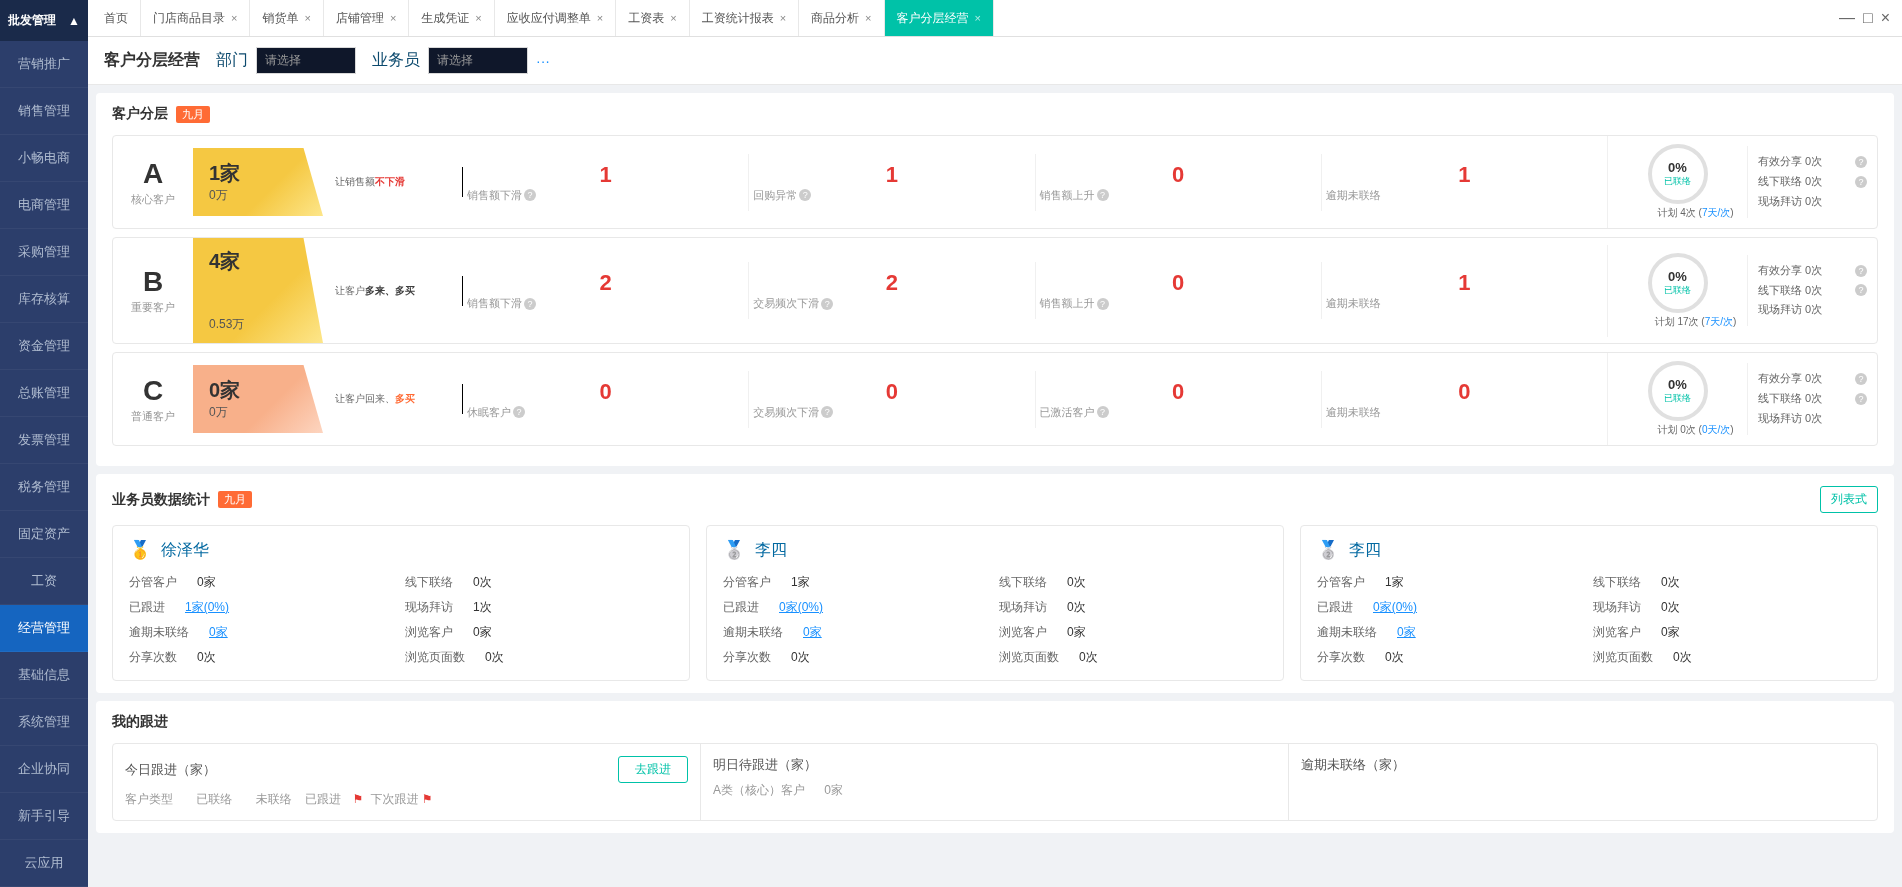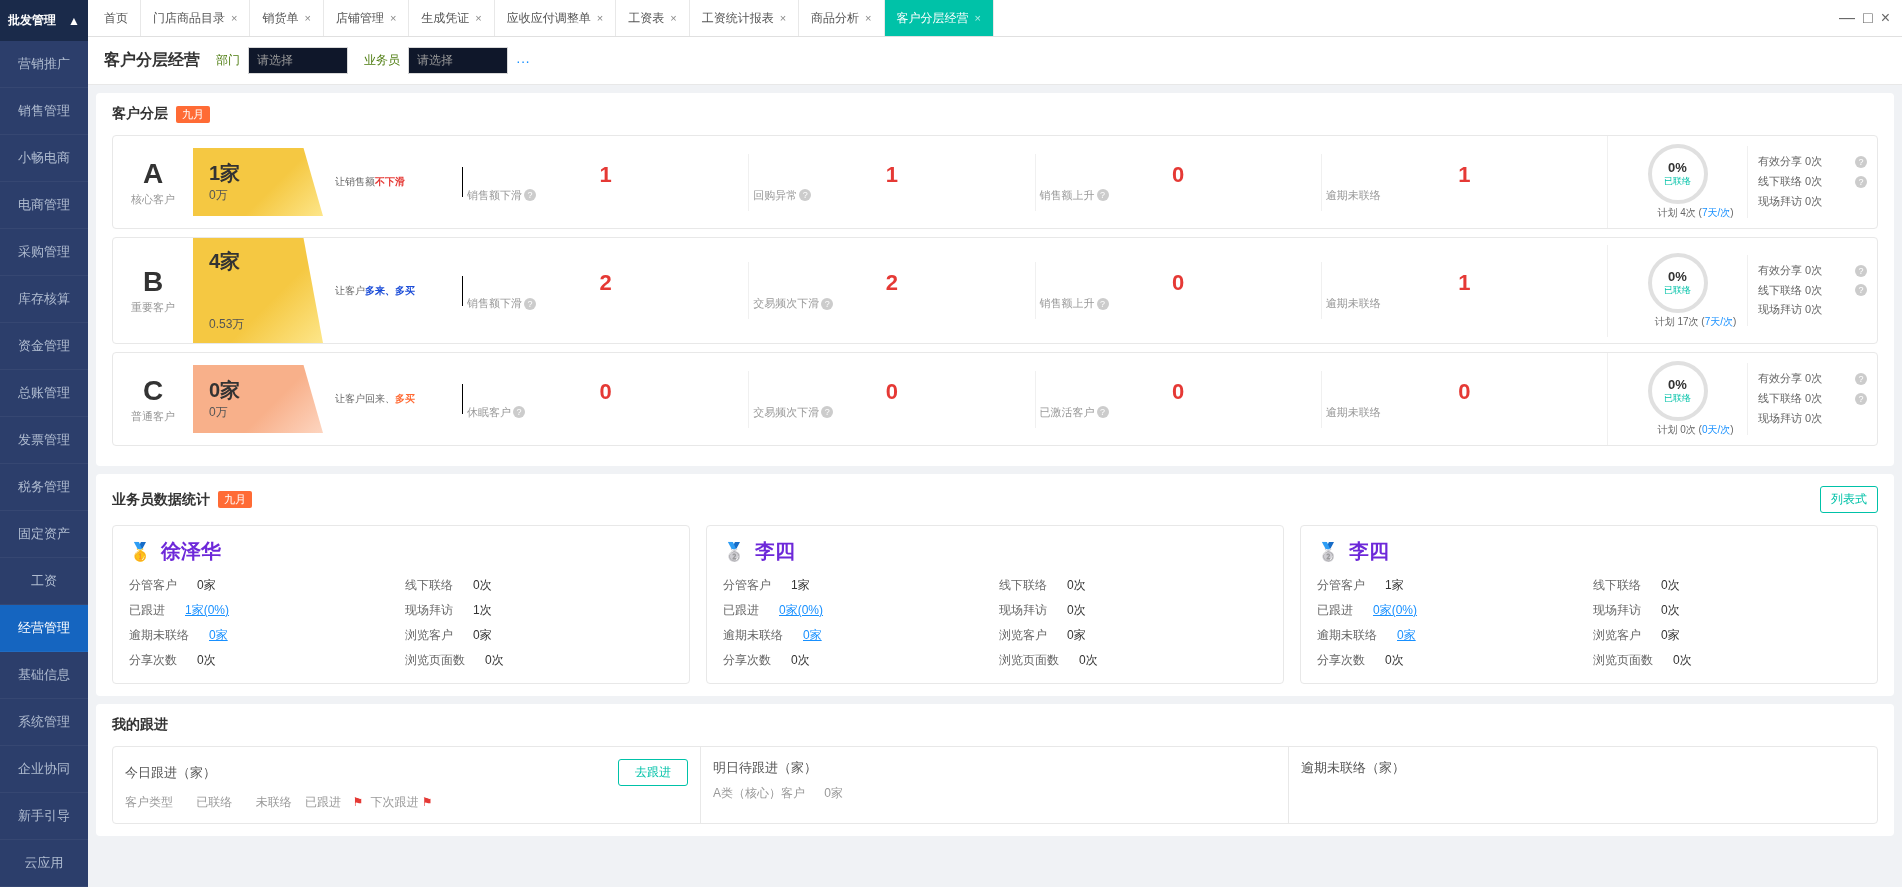--- a/index.html
+++ b/index.html
@@ -107,21 +107,21 @@
     .page-title {
       font-size: 16px;
       font-weight: bold;
       color: #333;
     }
     .filter-group {
       display: flex;
       align-items: center;
       gap: 8px;
     }
-    .filter-label { color: #4d7c0f; font-size: 12px; }
+    .filter-label { color: #0c4a6e; font-size: 16px; }
     .filter-select {
       border: 1px solid #d9d9d9;
       border-radius: 1px;
       padding: 4px 8px;
       font-size: 12px;
       color: #999;
       background: #0f172a;
       min-width: 100px;
       cursor: pointer;
     }
@@ -211,21 +211,21 @@
     }
     .tier-action {
       width: 140px;
       padding: 8px 12px;
       font-size: 10px;
       color: #666;
       flex-shrink: 0;
       border-right: 1px solid #000000;
     }
     .tier-action .highlight-red { color: #e53935; font-weight: bold; }
-    .tier-action .highlight-green { color: #1d4ed8; font-weight: bold; margin-top: 18px; }
+    .tier-action .highlight-green { color: #404040; font-weight: bold; margin-top: 18px; }
     .tier-action .highlight-orange { color: #ff6b35; font-weight: bold; }
     .tier-stats {
       display: flex;
       flex: 1;
       align-items: center;
     }
     .stat-item {
       flex: 1;
       text-align: center;
       padding: 8px 4px;
@@ -316,23 +316,23 @@
     }
     .medal-icon {
       width: 24px;
       height: 24px;
       display: inline-flex;
       align-items: center;
       justify-content: center;
       font-size: 18px;
     }
     .biz-name {
-      font-size: 20px;
-      font-weight: bold;
-      color: #6d28d9;
+      font-size: 16px;
+      font-weight: normal;
+      color: #0369a1;
     }
     .biz-stats-table {
       display: grid;
       grid-template-columns: 1fr 1fr;
       gap: 4px 8px;
       font-size: 12px;
     }
     .biz-stat-item {
       display: flex;
       align-items: center;

